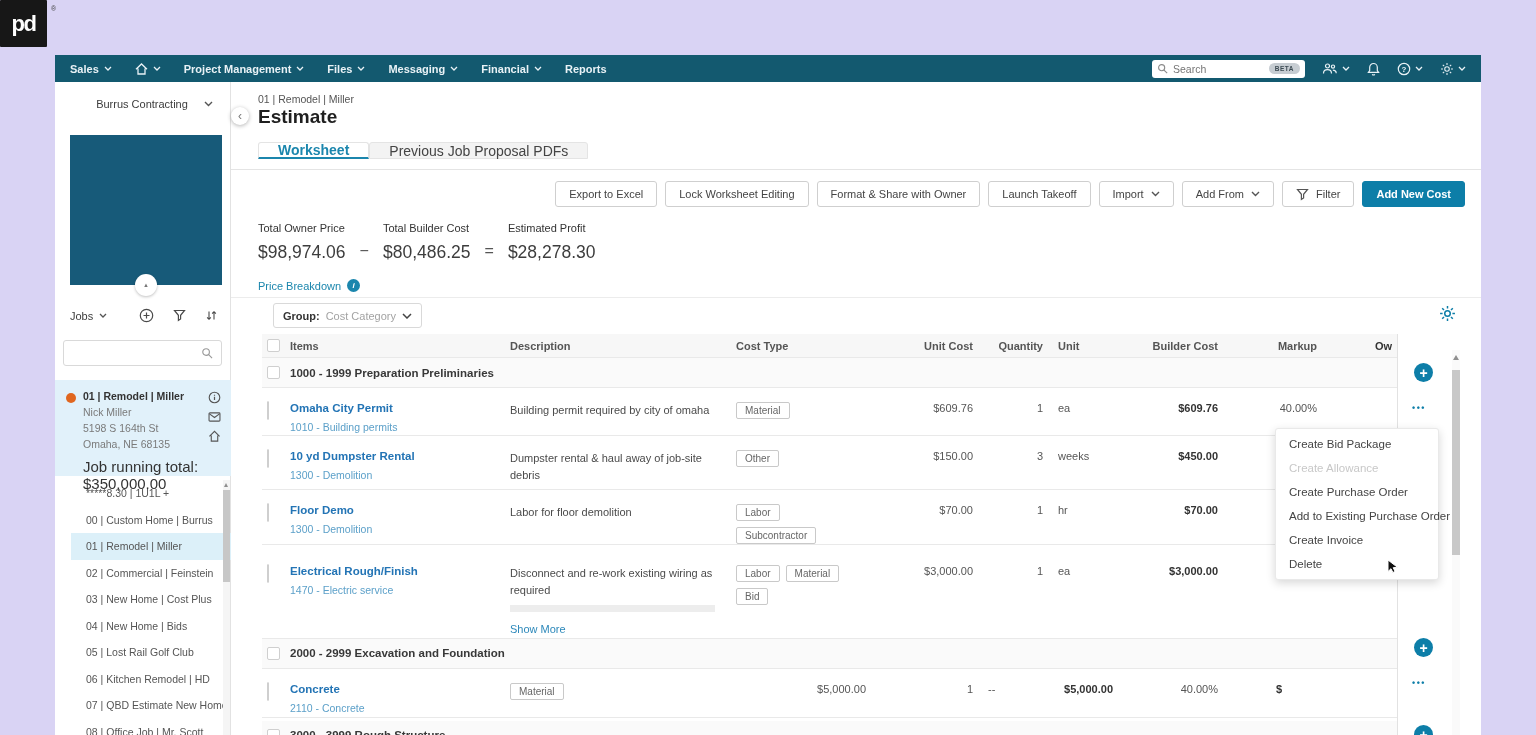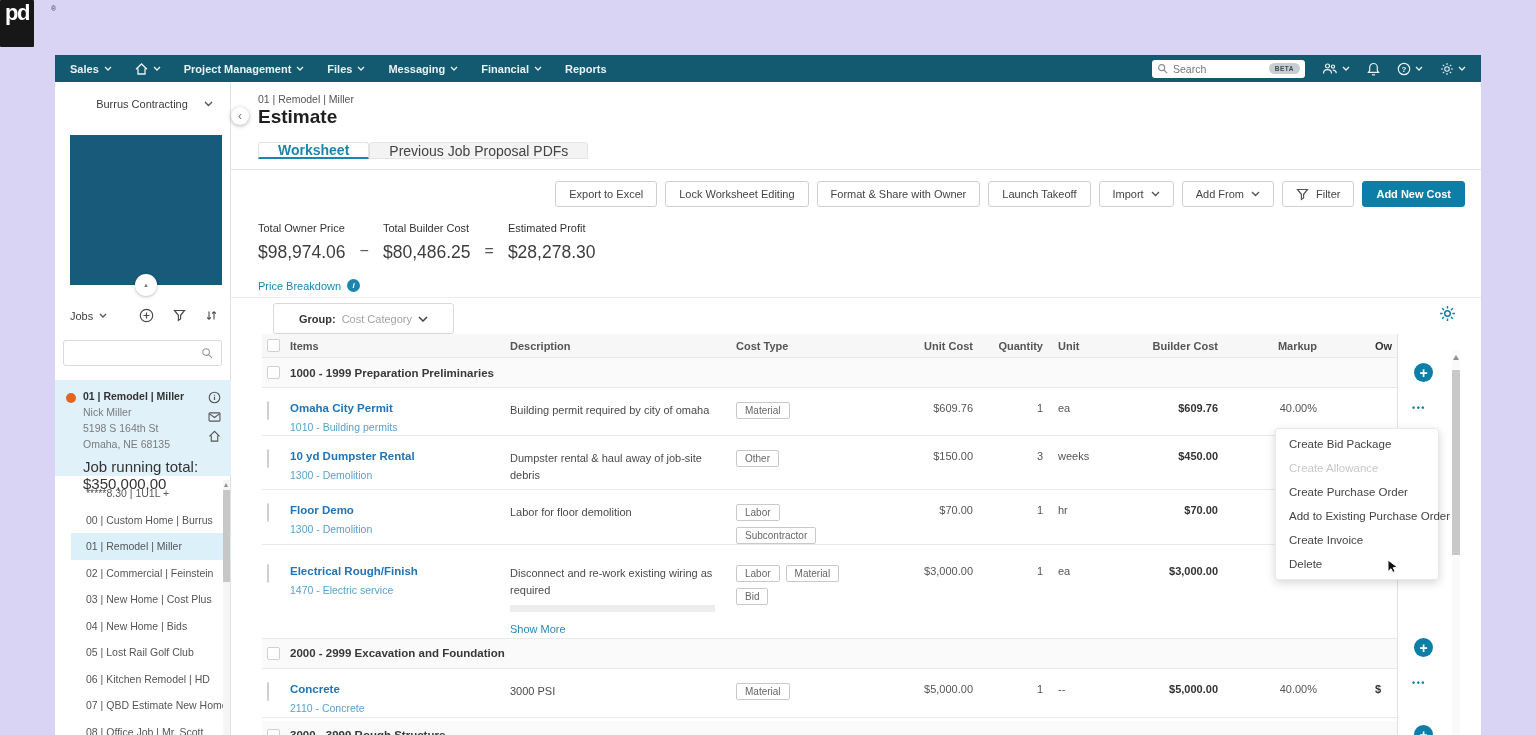--- a/index.html
+++ b/index.html
@@ -1,21 +1,21 @@
 <!DOCTYPE html>
 <html><head>
 <meta charset="utf-8">
 <style>
   *{box-sizing:border-box;margin:0;padding:0}
   body{width:1536px;height:735px;position:relative;overflow:hidden;
        background:#d9d3f4;font-family:"Liberation Sans",sans-serif;}
 
   
-  .logo{position:absolute;left:0;top:0;width:34px;height:47px;background:#171717;
-        color:#fff;display:flex;align-items:flex-start;justify-content:center;
+  .logo{position:absolute;left:0;top:0;width:47px;height:47px;background:#171717;
+        color:#fff;display:flex;align-items:center;justify-content:center;
         font-size:22px;font-weight:bold;letter-spacing:-1.5px;border-radius:1px}
   .logo-reg{position:absolute;left:51px;top:5px;font-size:7px;color:#444}
 
   .app{position:absolute;left:55px;top:55px;width:1426px;height:680px;background:#fff}
 
   
   .topnav{height:27px;background:#13596f;display:flex;align-items:center;
           padding:0 15px;color:#e9f2f6;font-size:11px;font-weight:bold}
   .nav-left{display:flex;align-items:center;gap:23px}
   .nav-item{display:flex;align-items:center;gap:5px;cursor:pointer;white-space:nowrap}
@@ -87,22 +87,22 @@
   .totals{position:absolute;left:27px;top:140px;display:flex;gap:11px}
   .stat .lbl{font-size:11px;font-weight:normal;color:#333;margin-bottom:8px}
   .stat .val{font-size:17.5px;color:#3d3d3d}
   .op{font-size:16px;color:#555;align-self:flex-end;padding-bottom:3px;margin:0 3px}
   .pb-link{position:absolute;left:27px;top:197px;display:flex;align-items:center;gap:6px;
            font-size:11px;color:#1b86ad;cursor:pointer}
   .info-badge{width:13px;height:13px;border-radius:50%;background:#1b86ad;color:#fff;font-size:8px;
               font-weight:bold;display:flex;align-items:center;justify-content:center;font-style:italic}
   .hr{position:absolute;left:0;right:0;top:215px;height:1px;background:#ececec}
 
-  .group-pill{position:absolute;left:42px;top:221px;height:31px;border:1px solid #d9d9d9;border-radius:3px;
-              display:flex;align-items:center;gap:6px;padding:0 25px;font-size:11px;background:#fff;cursor:pointer}
+  .group-pill{position:absolute;left:42px;top:221px;height:25px;border:1px solid #d9d9d9;border-radius:3px;
+              display:flex;align-items:center;gap:6px;padding:0 9px;font-size:11px;background:#fff;cursor:pointer}
   .group-lbl{color:#333;font-weight:bold}
   .group-val{color:#a3a3a3}
   .gear-btn{position:absolute;left:1208px;top:223px;color:#0d7ea8;cursor:pointer}
 
   
   .table{position:absolute;left:31px;top:252px;width:1135px}
   .trow{display:grid;grid-template-columns:28px 220px 226px 130px 107px 70px 70px 105px 99px 80px;
         border-bottom:1px solid #e9e9e9;background:#fff}
   .thead{height:24px;background:#f7f7f7;font-size:11px;font-weight:bold;color:#555}
   .thead>div{display:flex;align-items:center}
@@ -589,21 +589,20 @@
             </div>
           <div class="title">2000 - 2999 Excavation and Foundation</div>
         </div>
 
         <div class="trow item-row h49">
           <div><span class="cb"></span></div>
           <div>
             <div class="iname">Concrete</div>
             <div class="icat">2110 - Concrete</div>
           </div>
-          <div class="desc">3000 PSI</div>
           <div>
               <div class="chips">
                 <span class="chip">Material</span>
               </div>
             </div>
           <div class="n num">$5,000.00</div>
           <div class="n num">1</div>
           <div class="n" style="padding-left:15px">--</div>
           <div class="n num bc">$5,000.00</div>
           <div class="n num">40.00%</div>

